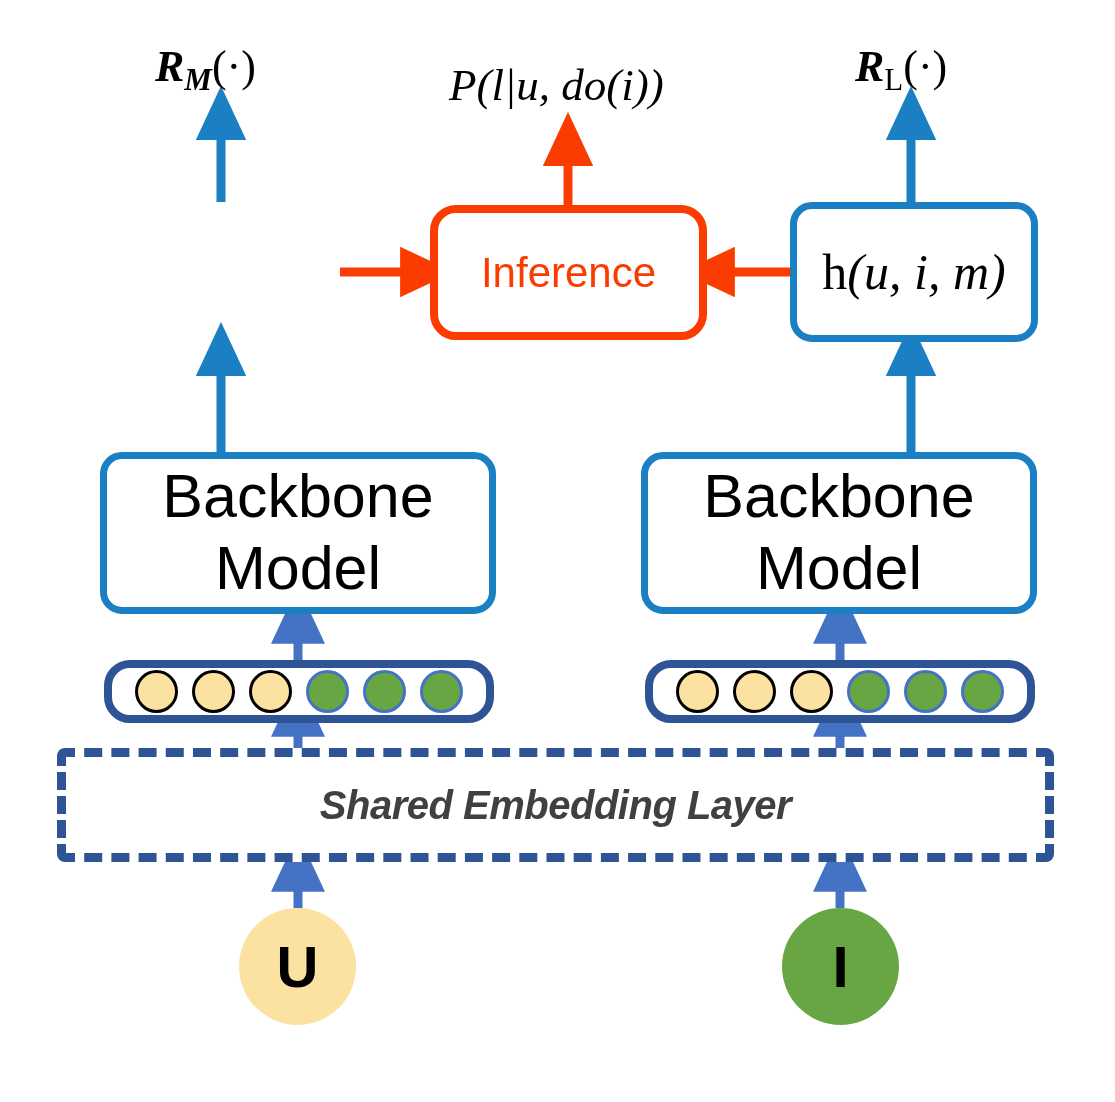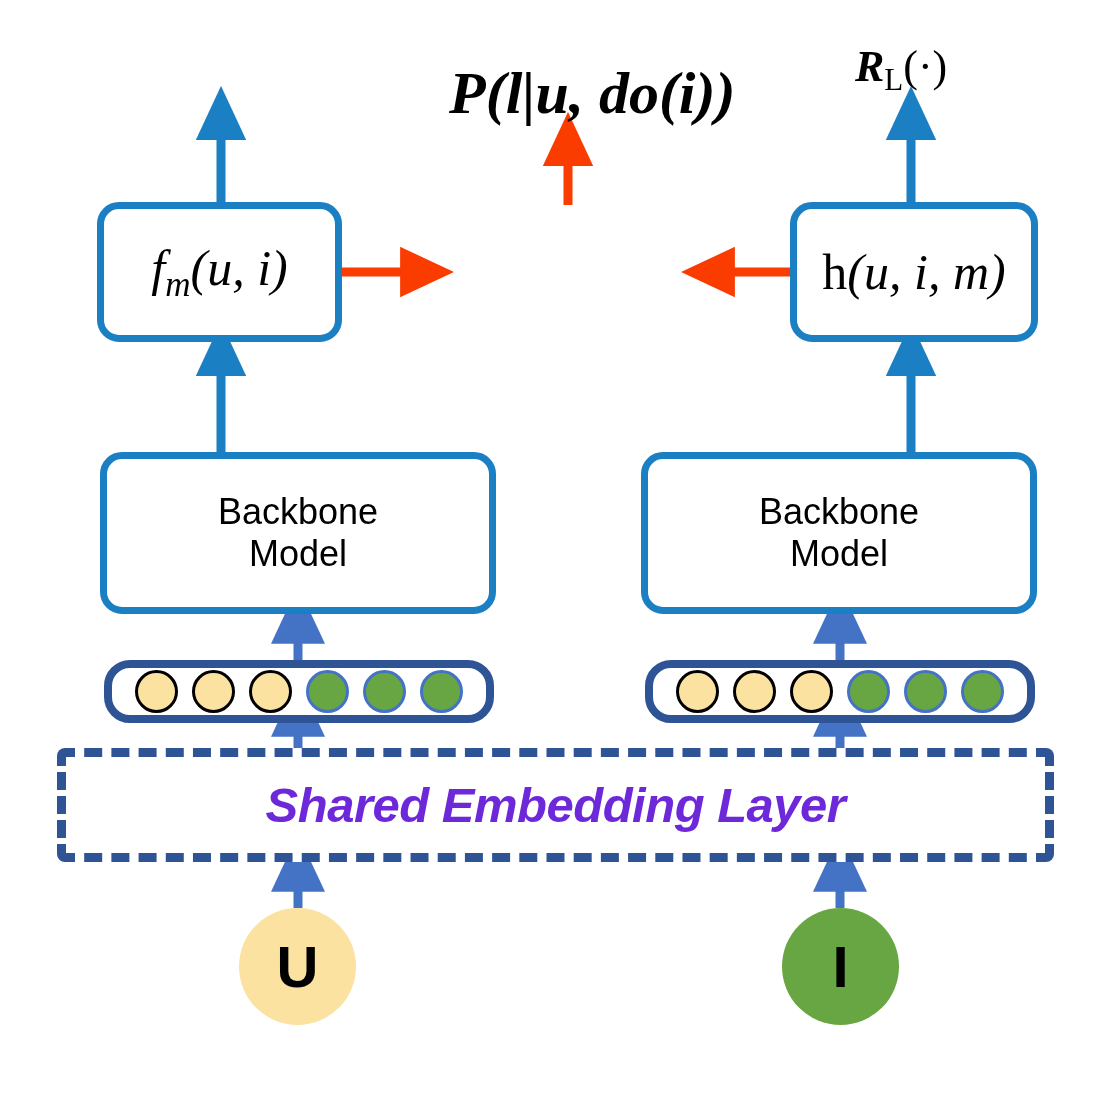--- a/index.html
+++ b/index.html
@@ -49,22 +49,21 @@
     vertical-align: -0.28em;
   }
   .top-label .sub-up {
     font-style: normal;
   }
   .top-label .upright {
     font-style: normal;
   }
 
   #label-prob {
-    font-size: 60px;
-    font-weight: bold;
+    font-size: 45px;
   }
 
   
   .box {
     position: absolute;
     box-sizing: border-box;
     background: #ffffff;
     display: flex;
     align-items: center;
     justify-content: center;
@@ -95,21 +94,21 @@
 
   #box-inference .inference-text {
     font-family: "Liberation Sans", sans-serif;
     font-style: normal;
     font-size: 42px;
     color: #FA3C00;
   }
 
   .backbone-text {
     font-family: "Liberation Sans", sans-serif;
-    font-size: 36px;
+    font-size: 61px;
     color: #000000;
     line-height: 1.18;
   }
 
   
   .emb-row {
     position: absolute;
     box-sizing: border-box;
     background: #ffffff;
     border: 8px solid #2E5496;
@@ -142,22 +141,22 @@
     border: 9px dashed #2E5496;
     border-radius: 8px;
     display: flex;
     align-items: center;
     justify-content: center;
   }
   #shared-layer-text {
     font-family: "Liberation Sans", sans-serif;
     font-style: italic;
     font-weight: bold;
-    font-size: 49px;
-    color: #6d28d9;
+    font-size: 40px;
+    color: #404040;
     letter-spacing: -0.5px;
   }
 
   
   .entity {
     position: absolute;
     border-radius: 50%;
     display: flex;
     align-items: center;
     justify-content: center;
@@ -233,33 +232,34 @@
 
     <g>
       <line x1="298" y1="908" x2="298" y2="862" stroke="#4472C4" stroke-width="9" marker-end="url(#ah-soft)"></line>
     </g>
 
     <g>
       <line x1="840" y1="908" x2="840" y2="862" stroke="#4472C4" stroke-width="9" marker-end="url(#ah-soft)"></line>
     </g>
   </svg>
 
+  <div class="lbl top-label math-serif" id="label-rm" style="left:155px; top:45px;">
+    <span class="bold-r">R</span><span class="sub bold-r">M</span><span class="upright">(·)</span>
+  </div>
 
   <div class="lbl math-serif" id="label-prob" style="left:449px; top:63px;">P(l|u, do(i))</div>
 
   <div class="lbl top-label math-serif" id="label-rl" style="left:855px; top:45px;font-family:Liberation Serif, serif;">
     <span class="bold-r">R</span><span class="sub sub-up">L</span><span class="upright">(·)</span>
   </div>
 
-  <div class="box box-blue" id="box-left-head" style="left:97px; top:202px; width:245px; height:140px;">
-    <span class="formula">
-      <span>f</span><span class="sub">m</span><span>(u, i)</span>
-    </span>
-  </div>
-
+
+  <div class="box box-red" id="box-inference" style="left:430px; top:205px; width:277px; height:135px;">
+    <span class="inference-text">Inference</span>
+  </div>
 
   <div class="box box-blue" id="box-right-head" style="left:790px; top:202px; width:248px; height:140px;">
     <span class="formula">
       <span class="roman">h</span><span>(u, i, m)</span>
     </span>
   </div>
 
   <div class="box box-blue" id="box-backbone-left" style="left:100px; top:452px; width:396px; height:162px; flex-direction:column;">
     <div class="backbone-text">Backbone</div>
     <div class="backbone-text">Model</div>

